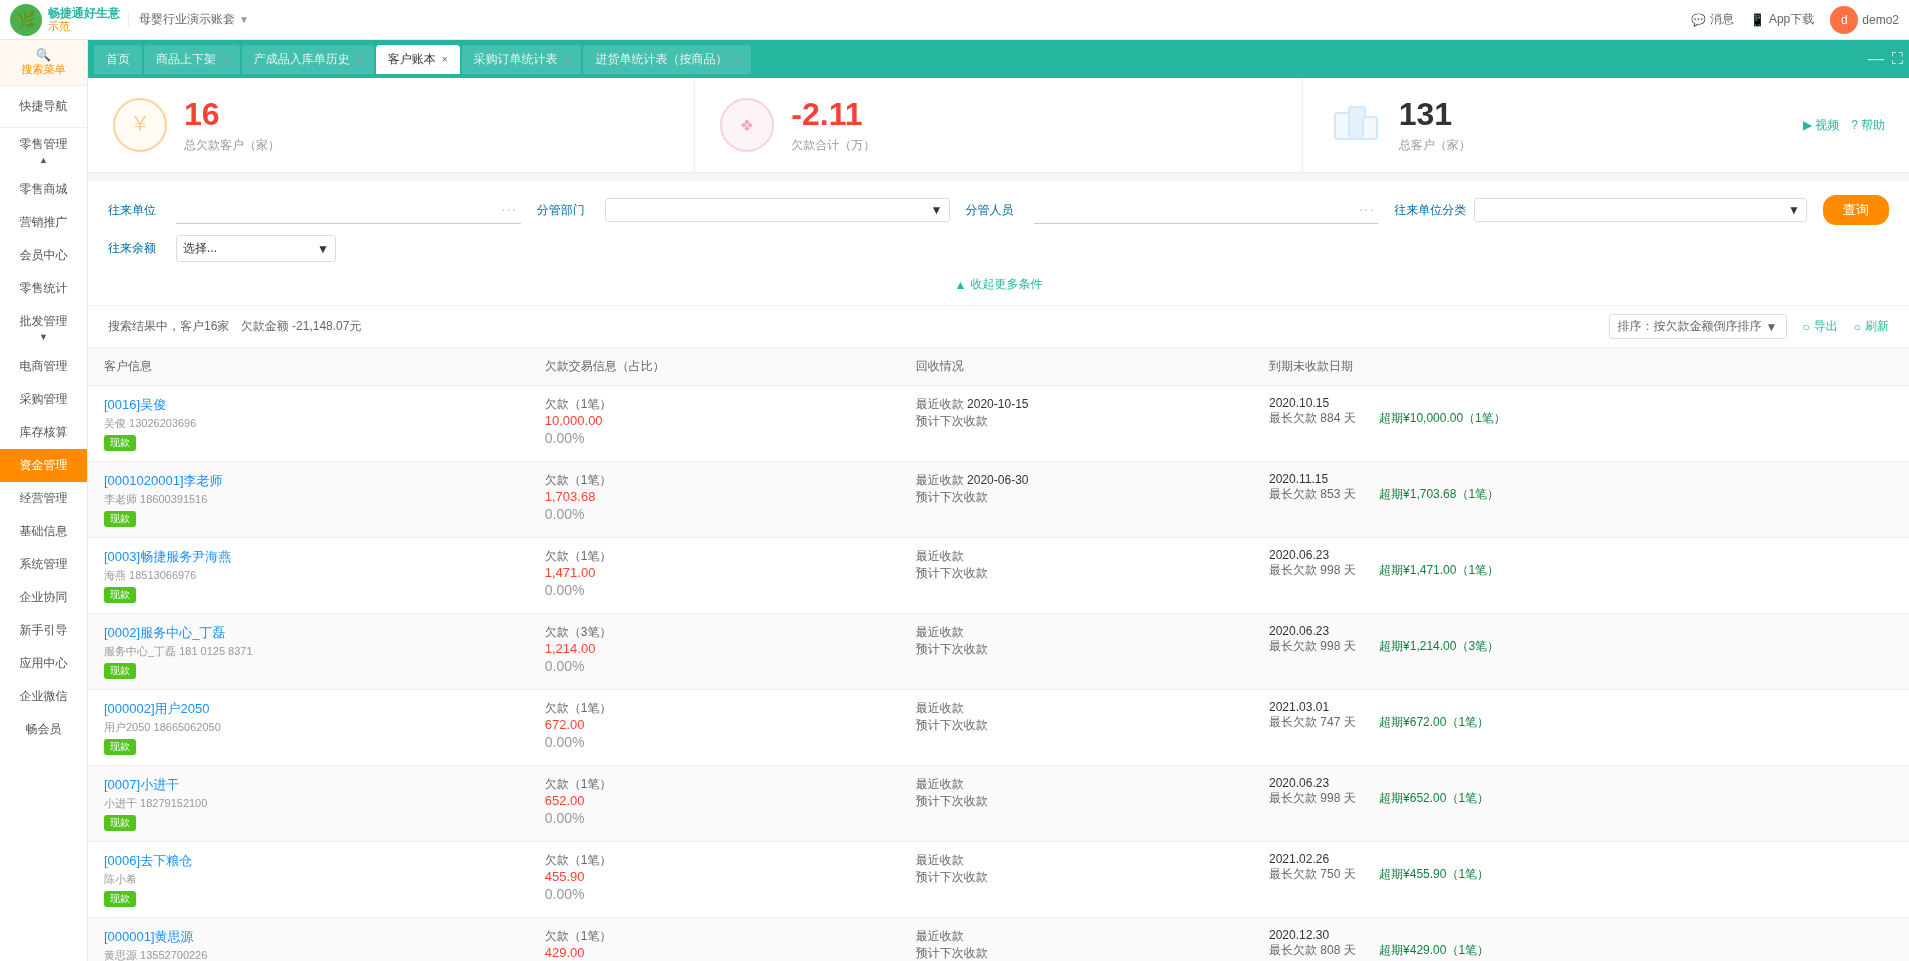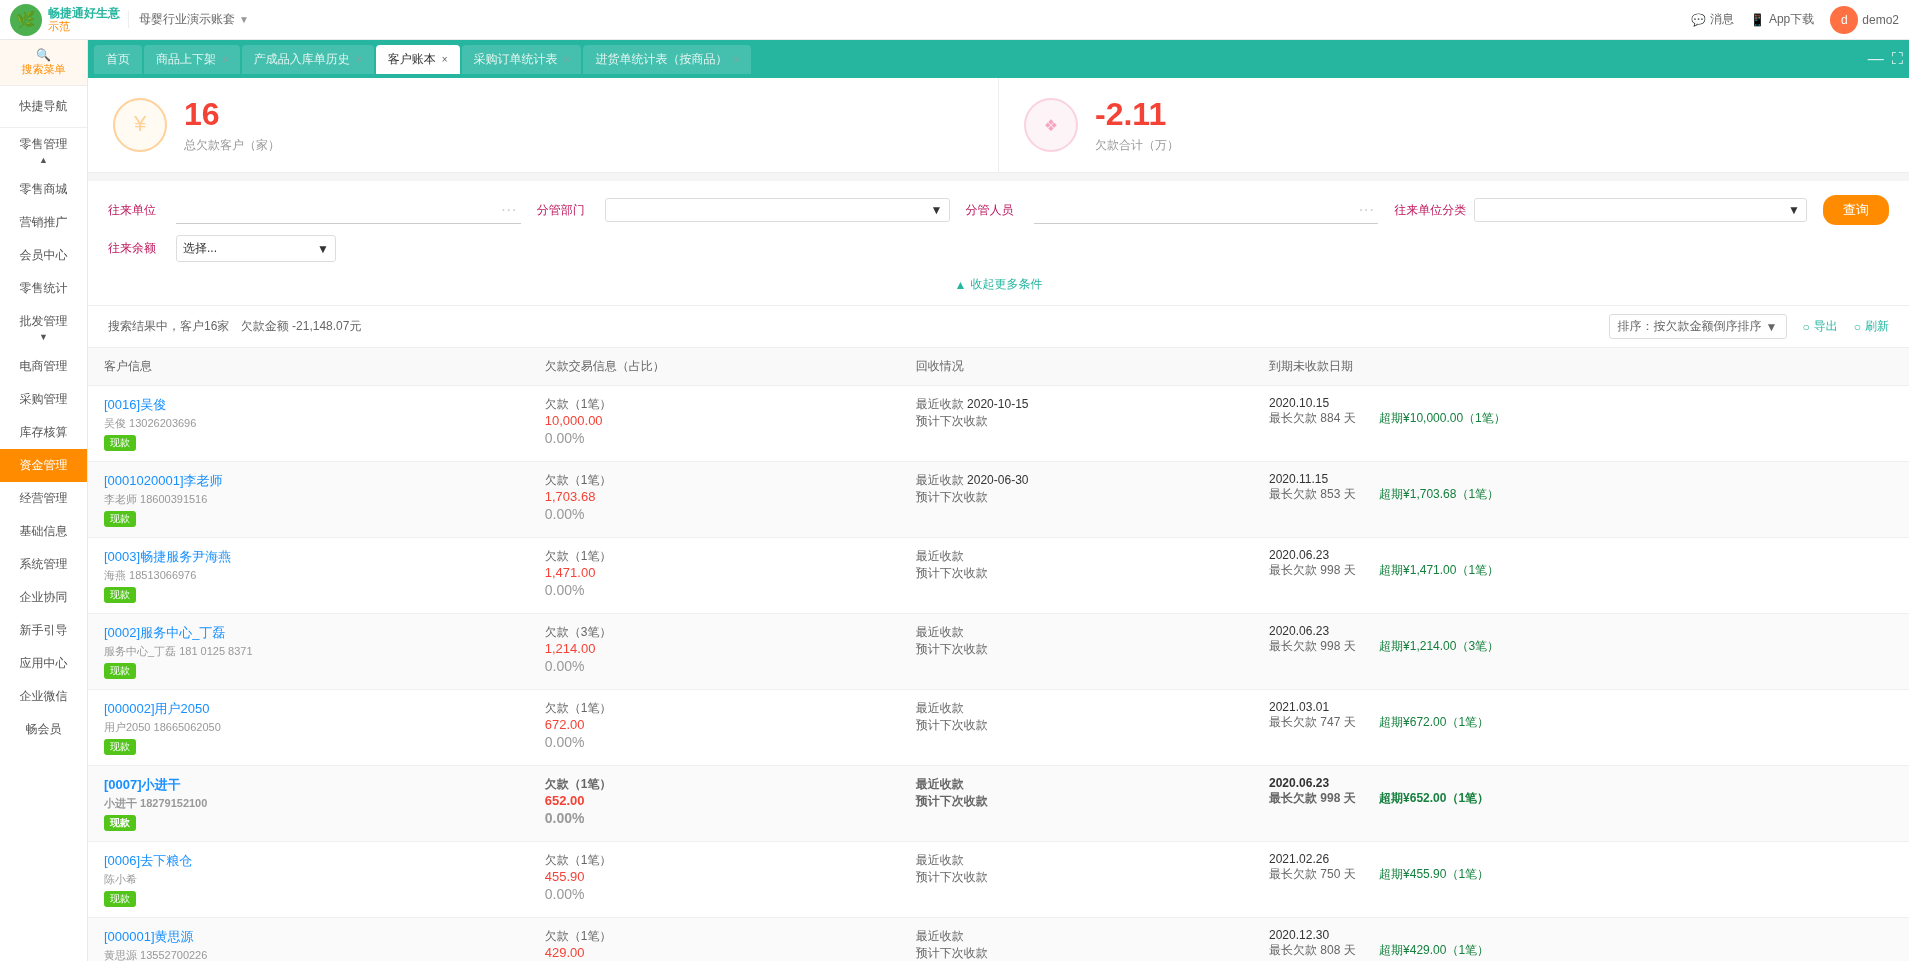--- a/index.html
+++ b/index.html
@@ -53,21 +53,21 @@
     .stat-value { font-size: 32px; font-weight: bold; }
     .stat-value.red { color: #f44336; }
     .stat-value.dark { color: #333; font-weight: 900; }
     .stat-label { font-size: 12px; color: #999; }
     .stat-card-right { margin-left: auto; display: flex; gap: 12px; font-size: 12px; color: #26b6a0; }
 
     
     .filter-area { background: #fff; padding: 14px 20px 8px; margin-top: 8px; border-bottom: 1px solid #eee; }
     .filter-row { display: flex; align-items: center; gap: 16px; margin-bottom: 10px; }
     .filter-item { display: flex; align-items: center; gap: 8px; flex: 1; }
-    .filter-label { font-size: 12px; color: #be185d; white-space: nowrap; min-width: 60px; }
+    .filter-label { font-size: 12px; color: #0369a1; white-space: nowrap; min-width: 60px; }
     .filter-input { flex: 1; border: none; border-bottom: 1px solid #ccc; padding: 4px 6px; font-size: 12px; outline: none; background: transparent; }
     .filter-select { flex: 1; border: 1px solid #ddd; border-radius: 3px; padding: 4px 6px; font-size: 12px; background: #fff; display: flex; align-items: center; justify-content: space-between; cursor: pointer; }
     .filter-dots { color: #ccc; font-size: 16px; }
     .collapse-btn { text-align: center; font-size: 12px; color: #26b6a0; cursor: pointer; padding: 4px 0; display: flex; align-items: center; justify-content: center; gap: 4px; }
     .query-btn { background: #ff8c00; color: #fff; border: none; padding: 6px 20px; border-radius: 13px; cursor: pointer; font-size: 13px; }
 
     
     .result-bar { background: #fff; padding: 8px 20px; display: flex; align-items: center; justify-content: space-between; border-bottom: 1px solid #eee; font-size: 12px; color: #666; }
     .result-bar-right { display: flex; align-items: center; gap: 16px; }
     .result-action { display: flex; align-items: center; gap: 4px; color: #26b6a0; cursor: pointer; }
@@ -253,20 +253,43 @@
                 <circle cx="28" cy="28" r="26" stroke="#f48fb1" stroke-width="2" fill="#fce4ec"></circle>
                 <text x="28" y="34" text-anchor="middle" font-size="16" fill="#e91e63">❖</text>
               </svg>
             </div>
             <div class="stat-info">
               <span class="stat-value red">-2.11</span>
               <span class="stat-label">欠款合计（万）</span>
             </div>
           </div>
 
+          <div class="stat-card">
+            <div class="stat-icon">
+              <svg width="56" height="56" viewBox="0 0 56 56" fill="none">
+                <rect x="8" y="16" width="16" height="26" rx="2" stroke="#90caf9" stroke-width="2" fill="#e3f2fd"></rect>
+                <rect x="22" y="10" width="16" height="32" rx="2" stroke="#90caf9" stroke-width="2" fill="#bbdefb"></rect>
+                <rect x="36" y="20" width="14" height="22" rx="2" stroke="#90caf9" stroke-width="2" fill="#e3f2fd"></rect>
+              </svg>
+            </div>
+            <div class="stat-info">
+              <span class="stat-value dark">131</span>
+              <span class="stat-label">总客户（家）</span>
+            </div>
+            <div class="stat-card-right">
+              <span style="display:flex;align-items:center;gap:3px;">
+                <span>▶</span>
+                <span>视频</span>
+              </span>
+              <span style="display:flex;align-items:center;gap:3px;">
+                <span>?</span>
+                <span>帮助</span>
+              </span>
+            </div>
+          </div>
         </div>
 
         <div class="filter-area">
           <div class="filter-row">
 
             <div class="filter-item">
               <span class="filter-label">往来单位</span>
               <div style="flex:1;display:flex;align-items:center;border-bottom:1px solid #ccc;padding:2px 4px;">
                 <input class="filter-input" style="flex: 1 1 0%; border: none; outline: none; font-size: 12px;">
                 <span class="filter-dots">···</span>
@@ -463,21 +486,21 @@
         <div class="recovery-text">预计下次收款</div>
       </td>
       <td>
         <div>2021.03.01</div>
         <div>
           <span class="overdue-days">最长欠款 747 天 </span>
           <span class="overdue-text">超期¥672.00（1笔）</span>
         </div>
       </td>
     </tr>
-              <tr style="background: rgb(250, 250, 250); font-weight: bold;">
+              <tr style="background: rgb(250, 250, 250);">
       <td>
         <div class="customer-name">[0007]小进干</div>
         <div class="customer-sub">小进干 18279152100</div>
         <span class="tag-green">现款</span>
       </td>
       <td>
         <div class="recovery-text">欠款（1笔）</div>
         <div class="amount-red">652.00</div>
         <div class="amount-pct">0.00%</div>
       </td>

